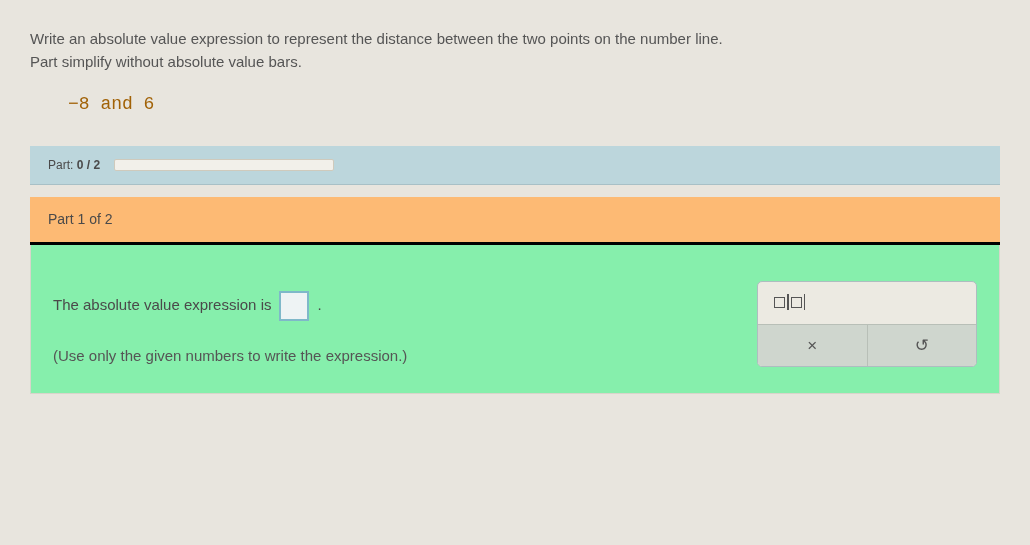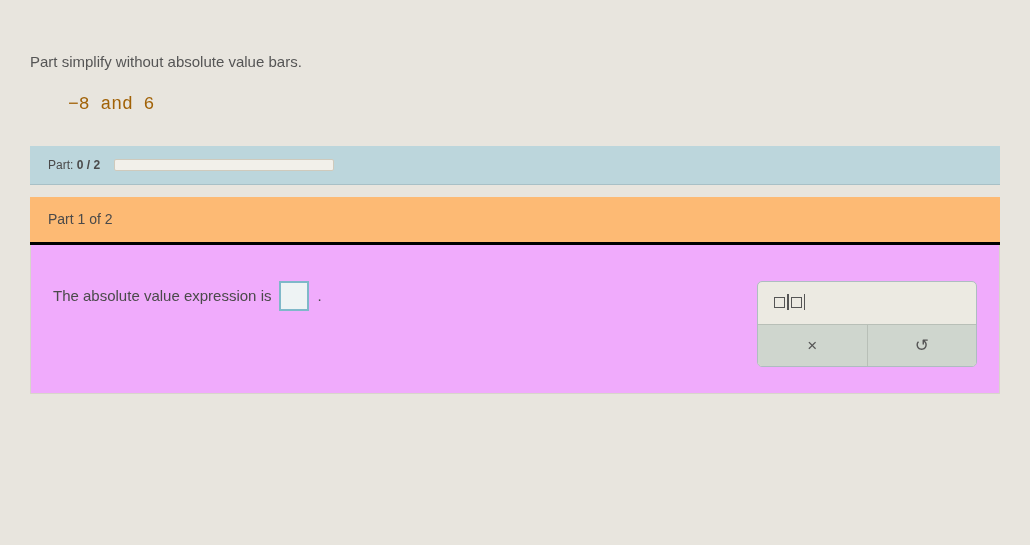--- a/index.html
+++ b/index.html
@@ -55,27 +55,27 @@
       border-top: none;
     }
     .part-header {
       background: #fdba74;
       padding: 12px 18px;
       color: #4a4a4a;
       font-size: 14px;
       border-bottom: 3px solid #000000;
     }
     .part-body {
-      background: #f0abfc;
+      background: #86efac;
       border: 1px solid #d8d5cb;
       border-top: none;
       padding: 36px 22px 26px 22px;
       display: flex;
       justify-content: space-between;
-      align-items: flex-start;
+      align-items: flex-end;
       gap: 40px;
     }
     .prompt-area {
       flex: 1;
     }
     .prompt-line {
       display: flex;
       align-items: center;
       gap: 8px;
       margin-bottom: 24px;
@@ -139,21 +139,21 @@
       cursor: pointer;
     }
     .tool-btn + .tool-btn {
       border-left: 1px solid #b8bfb7;
     }
   </style>
 </head>
 <body>
 
 <div class="problem-text">
-  <br>
+  <span>Write an absolute value expression to represent the distance between the two points on the number line.</span><br>
   <span>Part simplify without absolute value bars.</span>
 </div>
 
 <div class="given-values">−8 and 6</div>
 
 <div class="part-progress-bar">
   <span class="part-label">
     <span>Part: </span><b>0</b><b> / </b><b>2</b>
   </span>
   <div class="progress-track"></div>
@@ -161,20 +161,21 @@
 
 <div class="part-container">
   <div class="part-header">Part 1 of 2</div>
   <div class="part-body">
     <div class="prompt-area">
       <div class="prompt-line">
         <span>The absolute value expression is</span>
         <span class="answer-box"></span>
         <span>.</span>
       </div>
+      <div class="hint-text">(Use only the given numbers to write the expression.)</div>
     </div>
     <div class="tool-panel">
       <div class="tool-top">
         <span class="abs-icon">
           <span class="sq"></span>
             <span class="bar"></span>
             <span class="sq"></span>
             <span class="bar"></span>
         </span>
       </div>

